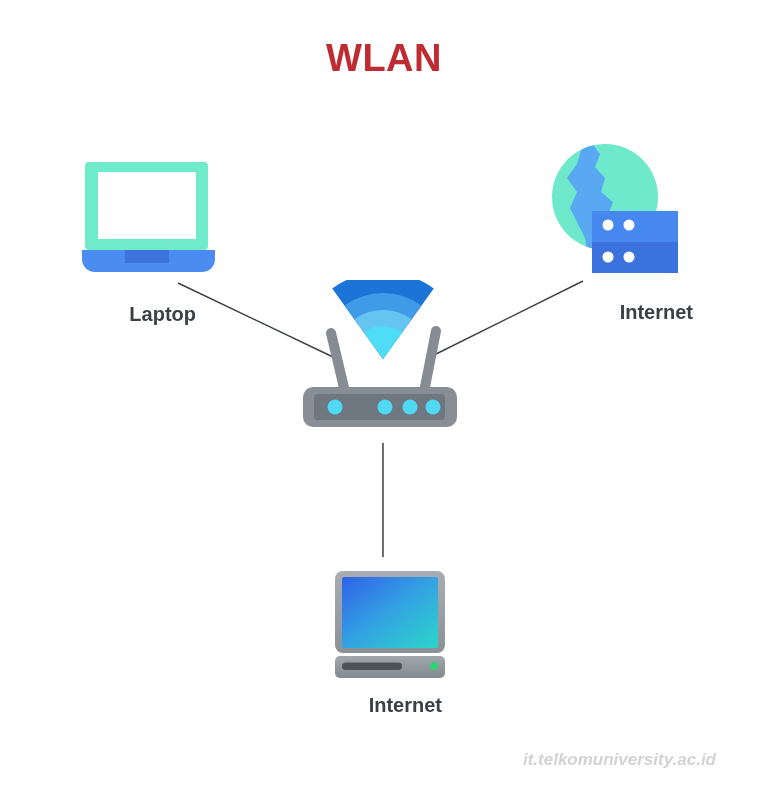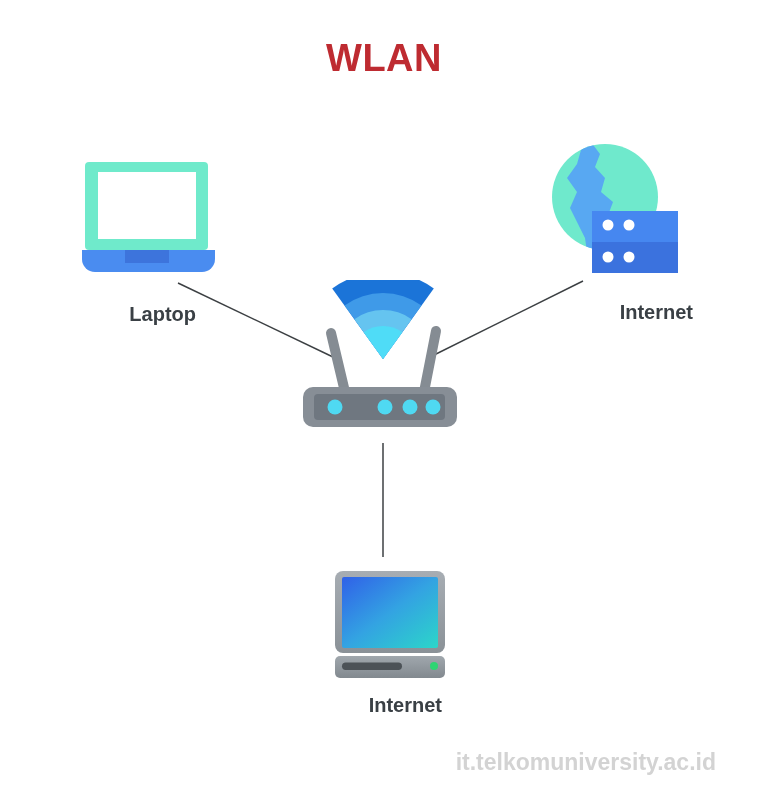--- a/index.html
+++ b/index.html
@@ -16,21 +16,21 @@
   .icon{position:absolute;z-index:2;}
   .node-label{
     position:absolute;z-index:3;font-size:20px;font-weight:700;color:#3A4045;
     text-align:right;line-height:1;
   }
   .label-laptop{left:96px;top:304px;width:100px;}
   .label-internet{left:593px;top:302px;width:100px;}
   .label-computer{left:338px;top:695px;width:104px;}
   .watermark{
     position:absolute;top:751px;right:52px;z-index:3;
-    font-size:23px;font-weight:700;color:#D3D3D3;line-height:1;
+    font-size:17px;font-weight:700;color:#D3D3D3;line-height:1;font-style:italic;
   }
 </style>
 </head>
 <body>
 
 <div class="canvas">
 
   <div class="title">WLAN</div>
 
   <svg class="lines" width="768" height="801" aria-hidden="true">

